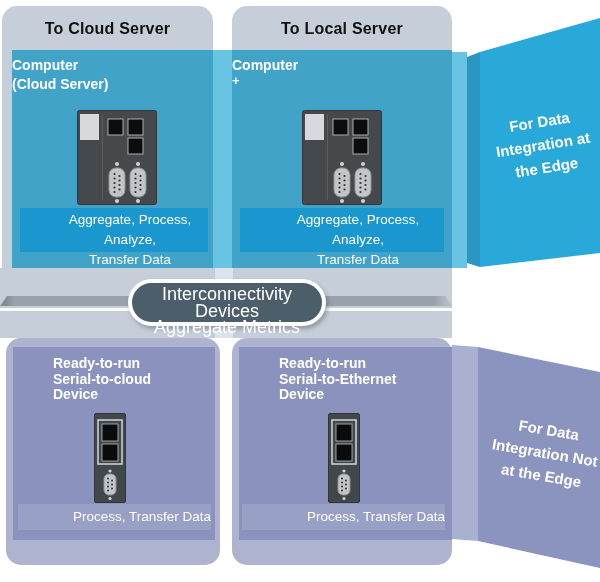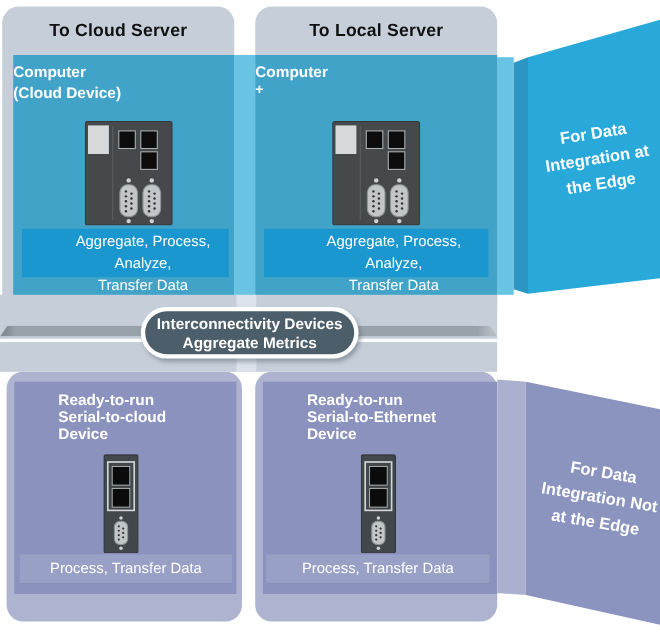--- a/index.html
+++ b/index.html
@@ -47,29 +47,29 @@
   .ptitle .t-plus{line-height:12px;font-size:13px;}
   .ptitle .t-small{line-height:16px;}
   .btitle{padding-top:9px;margin-left:40px;}
   .btitle .t-line{line-height:15.5px;}
 
   .bar-label{position:absolute;text-align:center;color:#fff;font-size:13.5px;}
   .bar-top{top:208px;height:44px;background:var(--label-blue);padding-top:2px;box-sizing:border-box;}
   .bar-top .t-line{display:block;line-height:20px;margin-left:32px;}
   .bar-tl{left:20px;width:188px;}
   .bar-tr{left:240px;width:204px;}
-  .bar-bottom{top:504px;height:26px;line-height:26px;background:var(--label-purple);}
+  .bar-bottom{top:504px;height:26px;line-height:26px;background:var(--label-purple);text-align:right;}
   .bar-bl{left:18px;width:193px;}
   .bar-br{left:242px;width:203px;}
 
   
   .pill-ring{left:128px;top:279px;width:198px;height:47px;border-radius:24px;background:#fff;
              box-shadow:2px 3px 4px rgba(80,92,104,.45);}
   .pill{left:132px;top:283px;width:190px;height:39px;border-radius:20px;background:var(--pill-slate);
-        color:#fff;font-size:14px;text-align:center;padding-top:3px;box-sizing:border-box;font-weight:bold;}
+        color:#fff;font-size:18px;text-align:center;padding-top:3px;box-sizing:border-box;}
   .pill .t-line{display:block;line-height:16.5px;}
 
   
   .banner-svg{position:absolute;}
   .banner-text{position:absolute;text-align:center;color:#fff;font-weight:700;
                font-size:15px;}
   .banner-text .t-line{display:block;line-height:23px;}
   .banner-text-top{left:480px;top:110px;width:126px;transform:rotate(-9deg);}
   .banner-text-bot{left:482px;top:418px;width:126px;transform:rotate(9.5deg);}
 
@@ -93,21 +93,21 @@
   <div class="abs gap-mid"></div>
   <div class="abs divider-bar"></div>
   <div class="abs divider-line"></div>
 
   <div class="abs gap-blue"></div>
   <div class="abs" style="left:452px;top:52px;width:15px;height:216px;background:var(--gap-blue);"></div>
 
   <div class="abs q-tl-inner">
     <div class="ptitle">
       <span class="t-line">Computer</span>
-      <span class="t-line">(Cloud Device)</span>
+      <span class="t-line">(Cloud Server)</span>
     </div>
   </div>
   <div class="abs q-tr-inner">
     <div class="ptitle">
       <span class="t-line">Computer</span>
       <span class="t-line t-plus">+</span>
     </div>
   </div>
 
   <svg class="dev" style="left:77px;top:110px;" width="80" height="95" viewBox="0 0 80 95">

